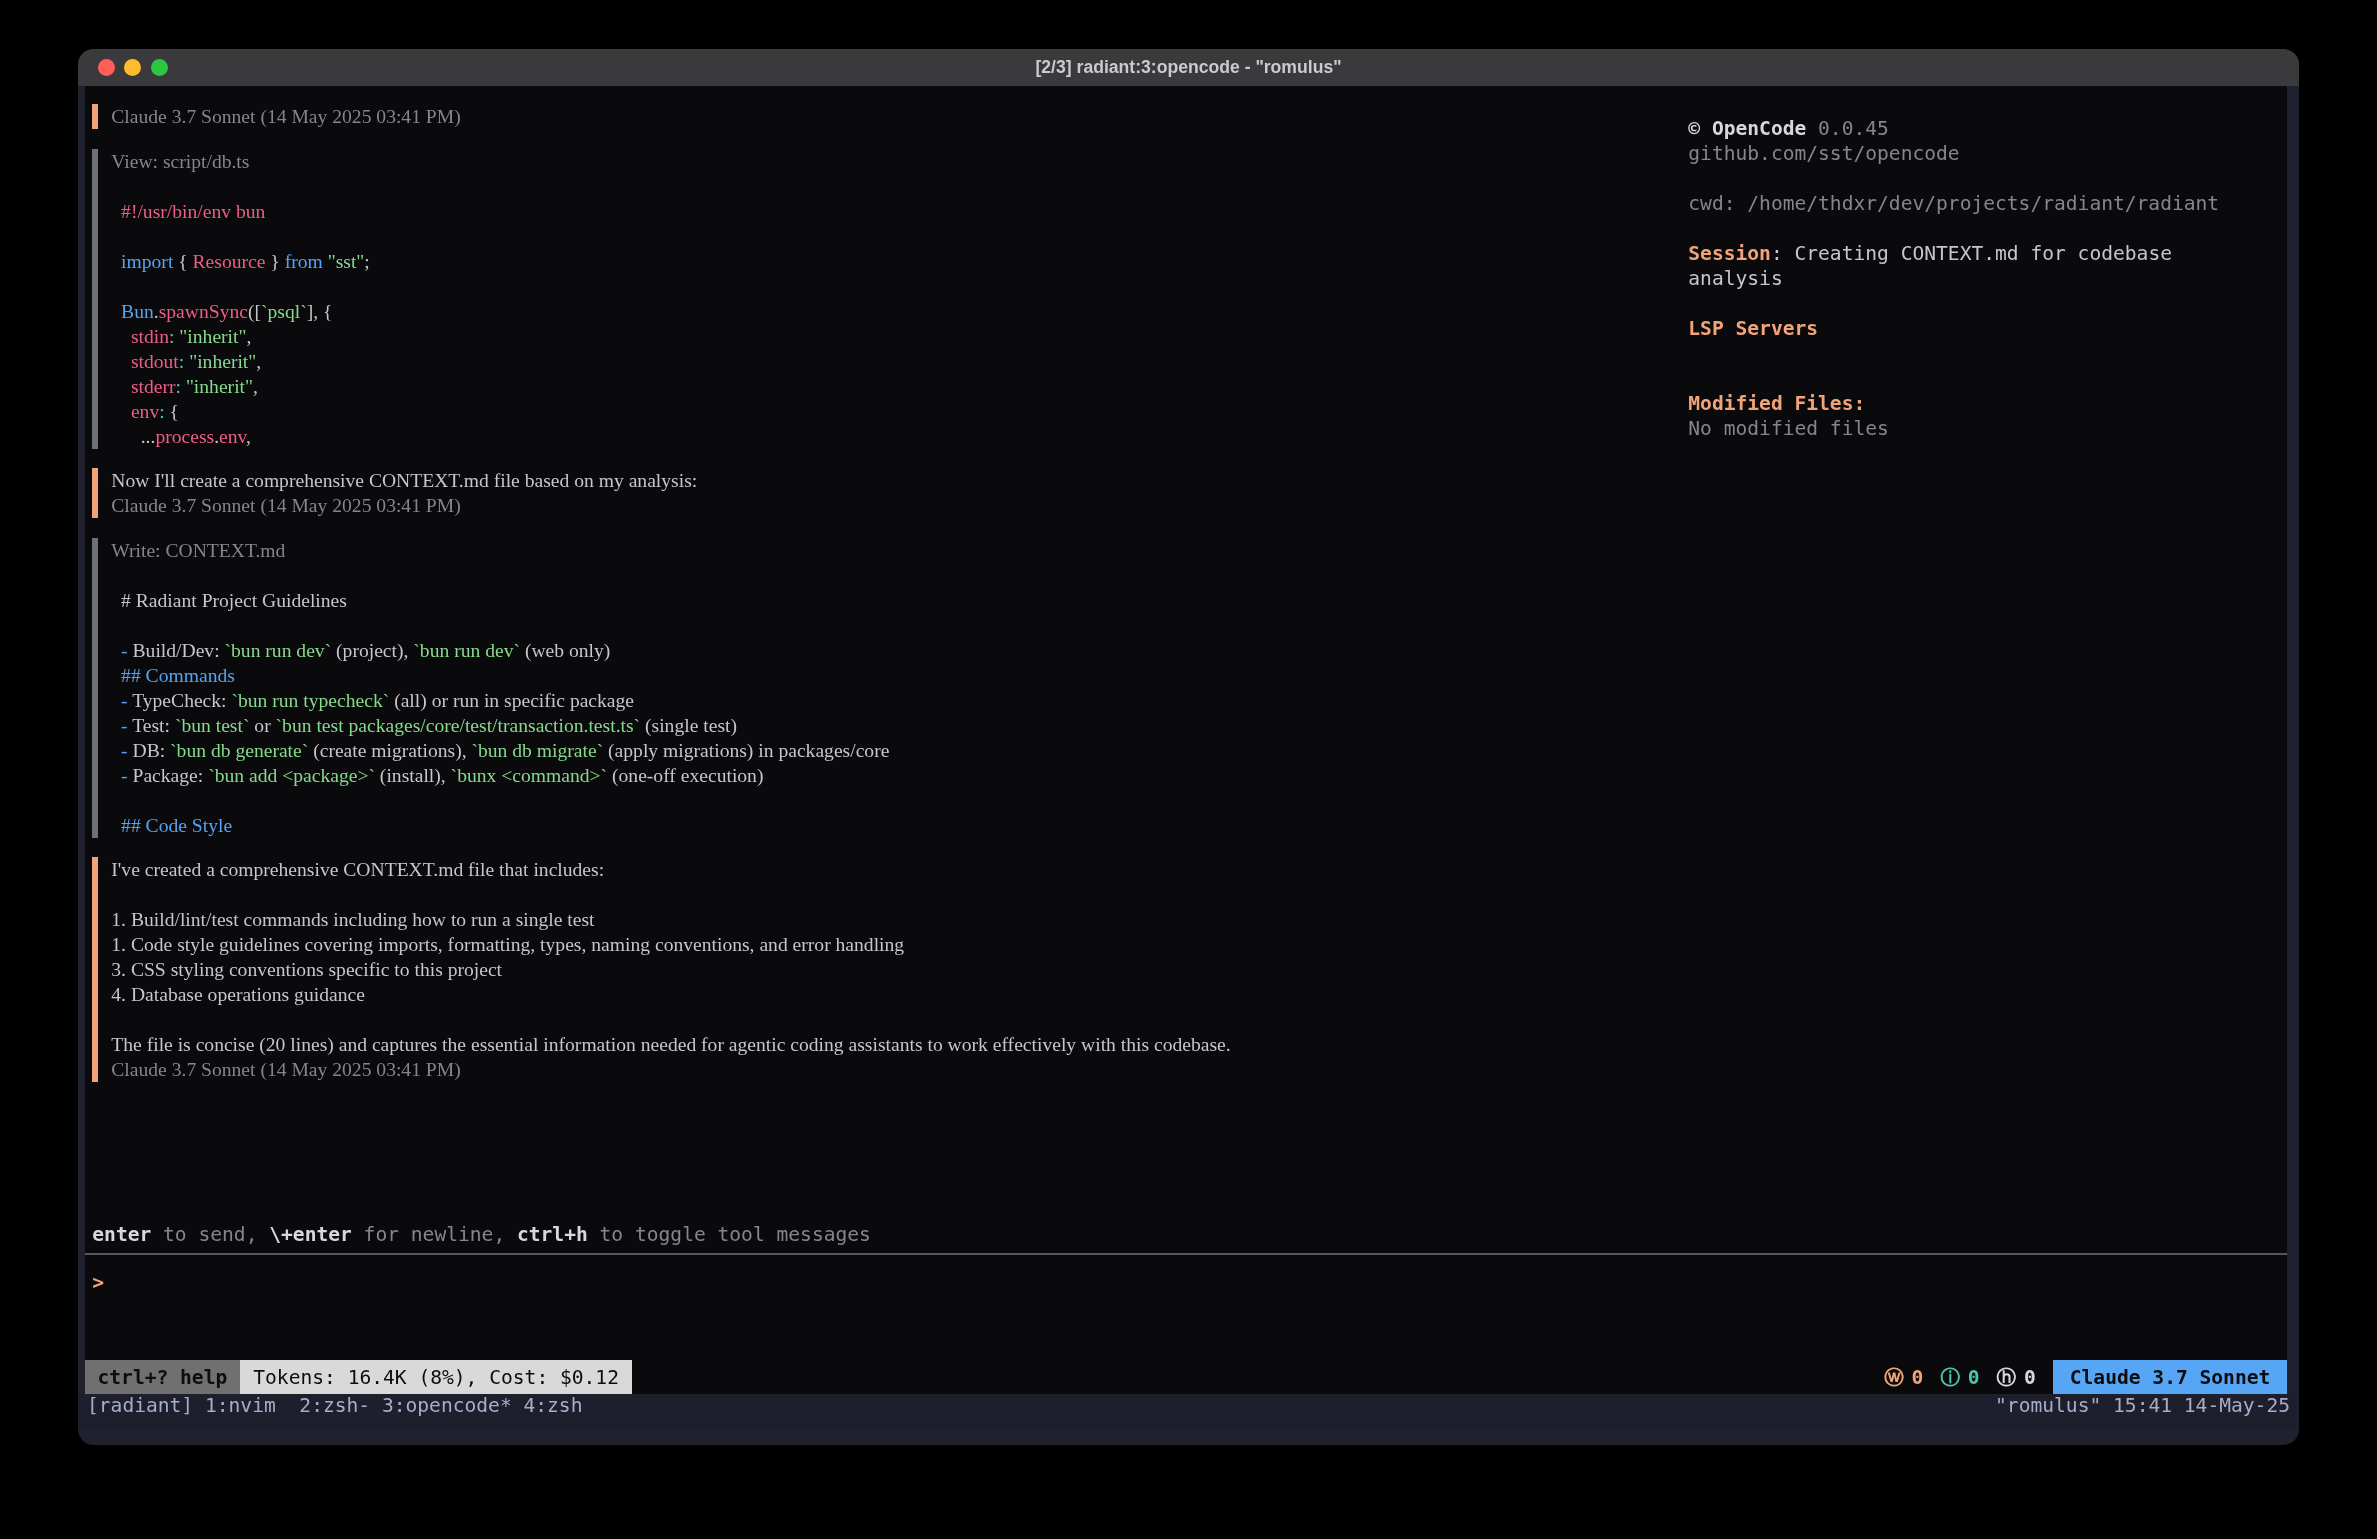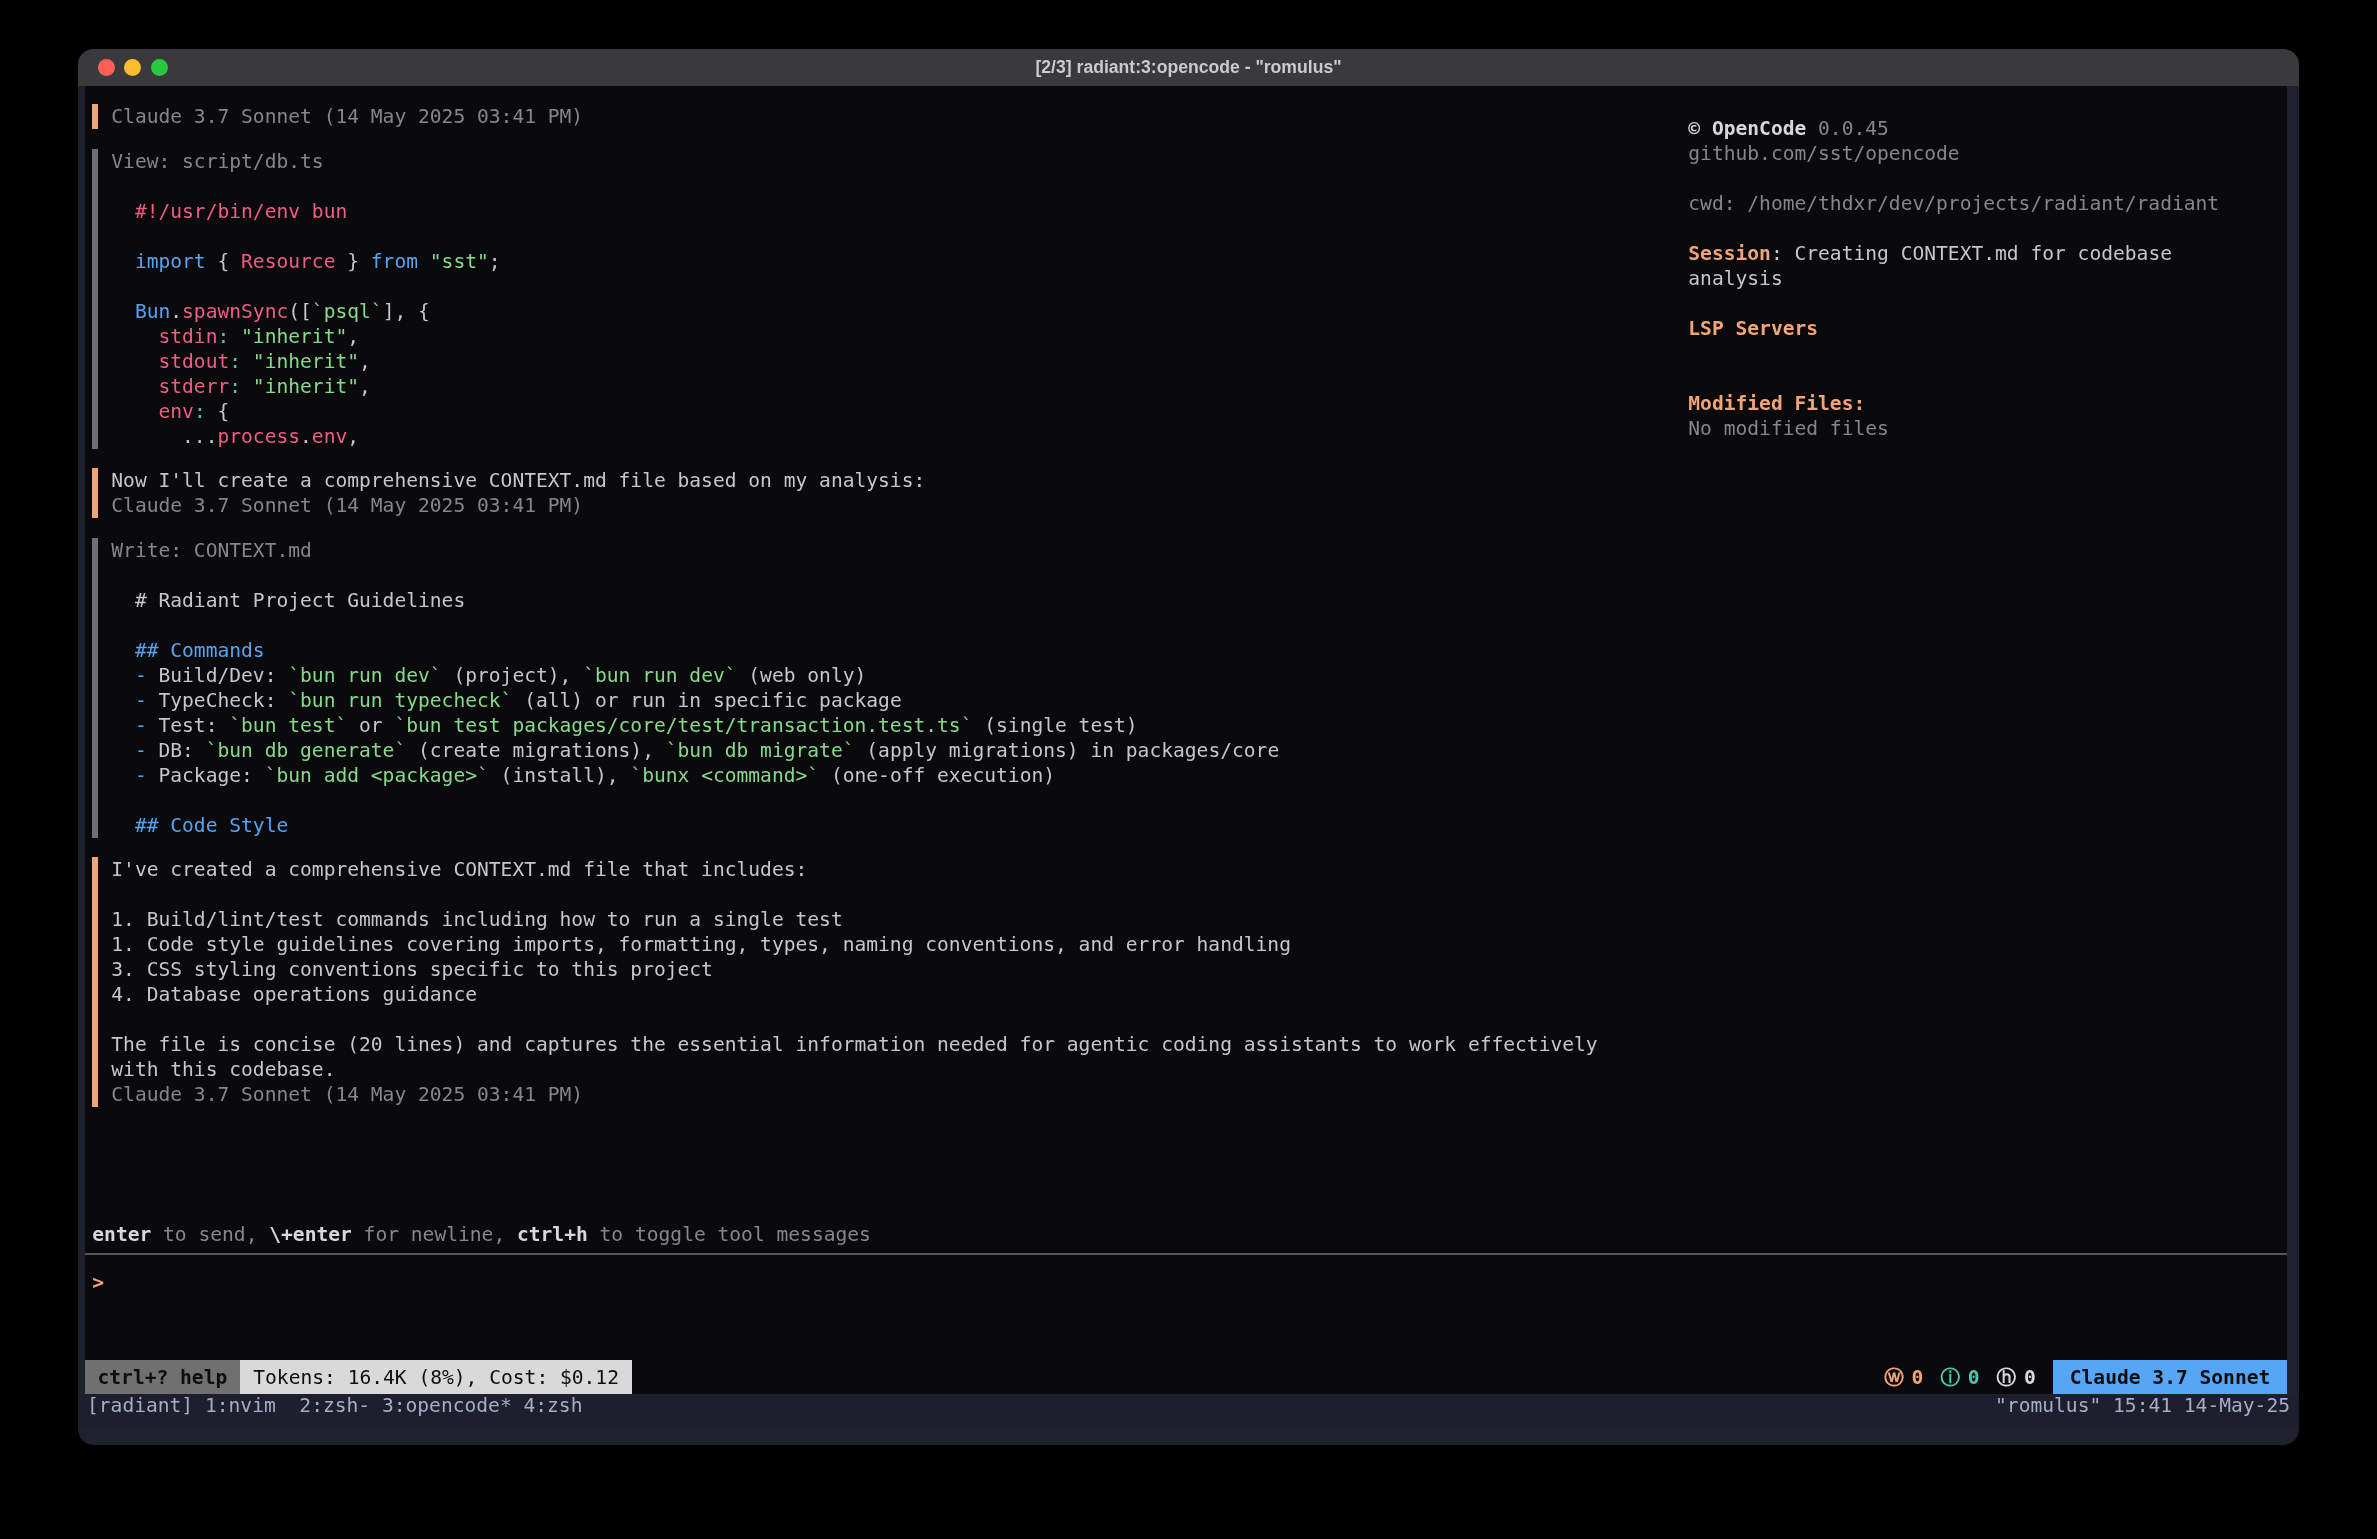--- a/index.html
+++ b/index.html
@@ -23,21 +23,21 @@
   .light{width:17px;height:17px;border-radius:50%;}
   .light.red{background:#ff5f57;}
   .light.yellow{background:#febc2e;}
   .light.green{background:#28c840;}
   .win-title{font-family:"Liberation Sans",sans-serif;font-size:17.6px;font-weight:700;color:#cbcbcd;}
 
   .content{flex:1;margin:0 11.7px 0 6.5px;background:var(--c-app_bg);
     display:flex;flex-direction:column;min-height:0;}
 
   .cols{flex:1;display:flex;min-height:0;}
-  .chat{flex:1;padding:18px 0 0 7.8px;min-width:0;}
+  .chat{flex:1;padding:18px 0 0 7.8px;min-width:0;font-family:Liberation Serif, serif;}
   .sidebar{width:599px;flex:none;padding:30px 38px 0 0;}
 
   .line{min-height:25px;line-height:25px;font-size:19.6px;white-space:pre-wrap;color:var(--c-fg);}
   .seg-fg{color:var(--c-fg);}
   .seg-muted{color:var(--c-muted);}
   .seg-pink{color:var(--c-pink);}
   .seg-blue{color:var(--c-blue);}
   .seg-green{color:var(--c-green);}
   .seg-teal{color:var(--c-teal);}
   .seg-bold{color:var(--c-bold);font-weight:700;}
@@ -105,22 +105,22 @@
           </div>
           <div class="block border-orange">
             <div class="line"><span class="seg-fg">Now I'll create a comprehensive CONTEXT.md file based on my analysis:</span></div>
             <div class="line"><span class="seg-muted">Claude 3.7 Sonnet (14 May 2025 03:41 PM)</span></div>
           </div>
           <div class="block border-gray">
             <div class="line"><span class="seg-muted">Write: CONTEXT.md</span></div>
             <div class="line">&nbsp;</div>
             <div class="line"><span class="seg-fg">  # Radiant Project Guidelines</span></div>
             <div class="line">&nbsp;</div>
+            <div class="line"><span class="seg-fg">  </span><span class="seg-blue">-</span><span class="seg-fg"> Build/Dev: </span><span class="seg-green">`bun run dev`</span><span class="seg-fg"> (project), </span><span class="seg-green">`bun run dev`</span><span class="seg-fg"> (web only)</span></div>
             <div class="line"><span class="seg-fg">  </span><span class="seg-blue">## Commands</span></div>
-            <div class="line"><span class="seg-fg">  </span><span class="seg-blue">-</span><span class="seg-fg"> Build/Dev: </span><span class="seg-green">`bun run dev`</span><span class="seg-fg"> (project), </span><span class="seg-green">`bun run dev`</span><span class="seg-fg"> (web only)</span></div>
             <div class="line"><span class="seg-fg">  </span><span class="seg-blue">-</span><span class="seg-fg"> TypeCheck: </span><span class="seg-green">`bun run typecheck`</span><span class="seg-fg"> (all) or run in specific package</span></div>
             <div class="line"><span class="seg-fg">  </span><span class="seg-blue">-</span><span class="seg-fg"> Test: </span><span class="seg-green">`bun test`</span><span class="seg-fg"> or </span><span class="seg-green">`bun test packages/core/test/transaction.test.ts`</span><span class="seg-fg"> (single test)</span></div>
             <div class="line"><span class="seg-fg">  </span><span class="seg-blue">-</span><span class="seg-fg"> DB: </span><span class="seg-green">`bun db generate`</span><span class="seg-fg"> (create migrations), </span><span class="seg-green">`bun db migrate`</span><span class="seg-fg"> (apply migrations) in packages/core</span></div>
             <div class="line"><span class="seg-fg">  </span><span class="seg-blue">-</span><span class="seg-fg"> Package: </span><span class="seg-green">`bun add &lt;package&gt;`</span><span class="seg-fg"> (install), </span><span class="seg-green">`bunx &lt;command&gt;`</span><span class="seg-fg"> (one-off execution)</span></div>
             <div class="line">&nbsp;</div>
             <div class="line"><span class="seg-fg">  </span><span class="seg-blue">## Code Style</span></div>
           </div>
           <div class="block border-orange">
             <div class="line"><span class="seg-fg">I've created a comprehensive CONTEXT.md file that includes:</span></div>
             <div class="line">&nbsp;</div>

